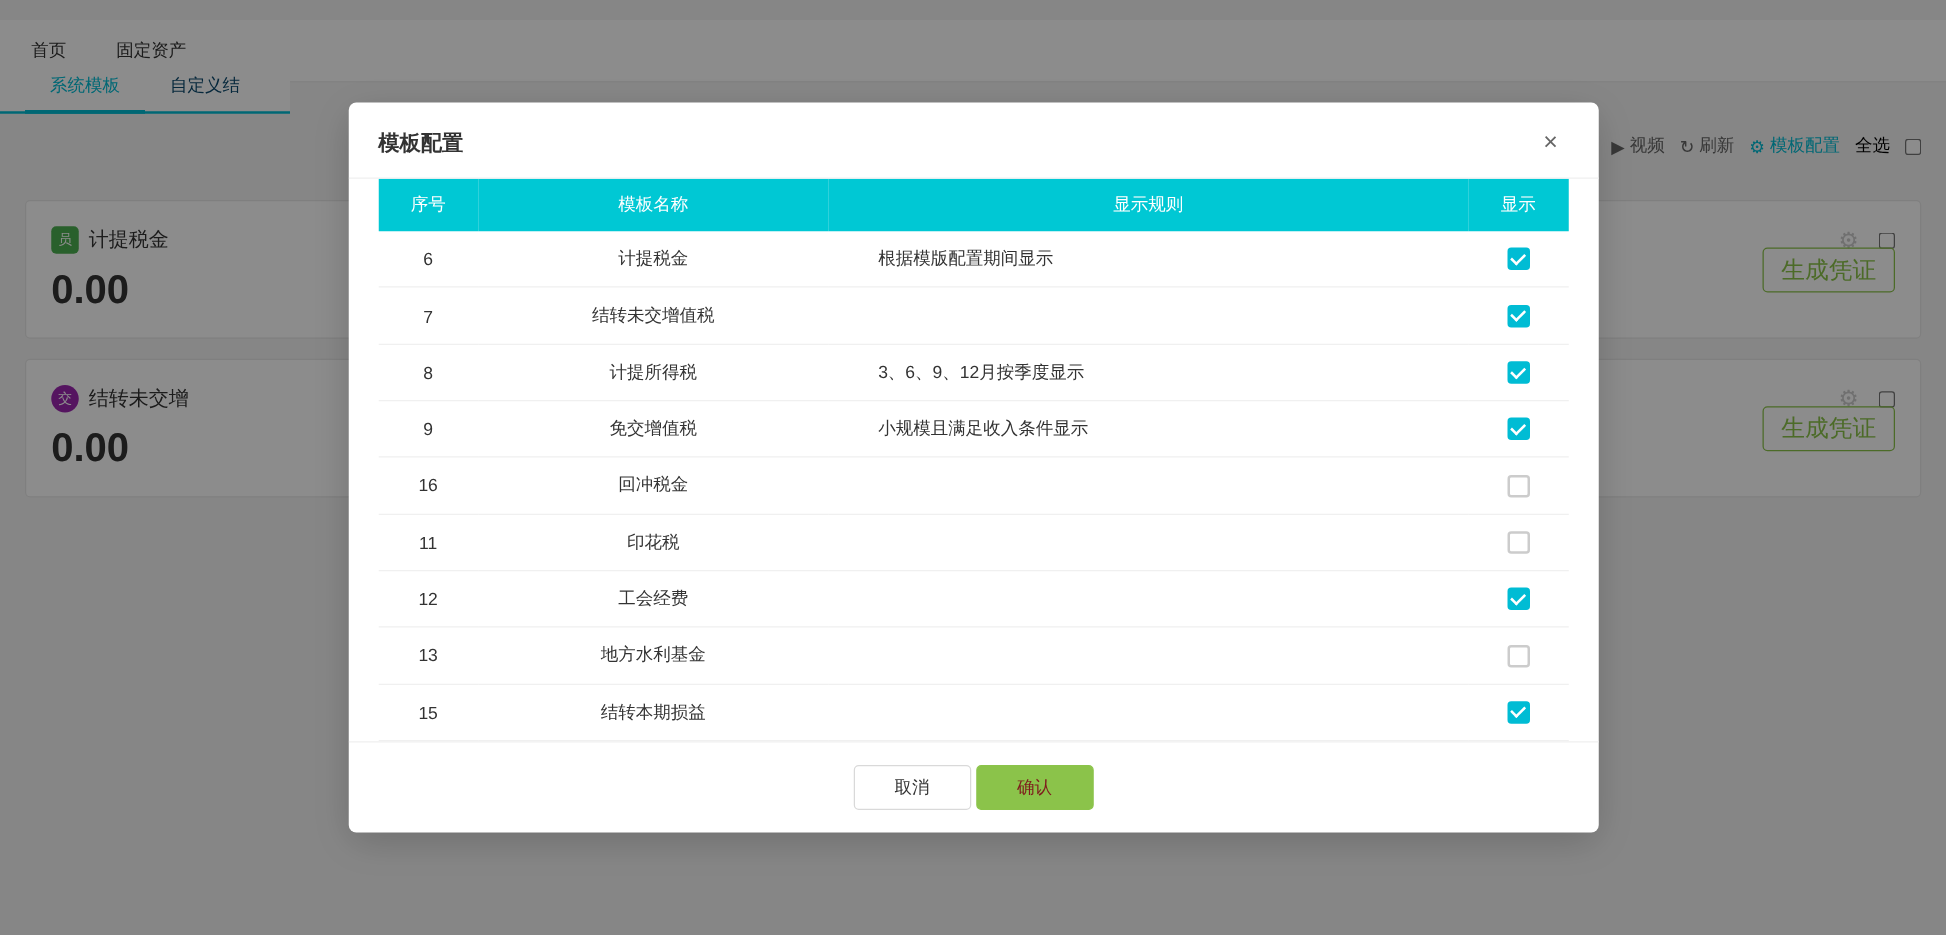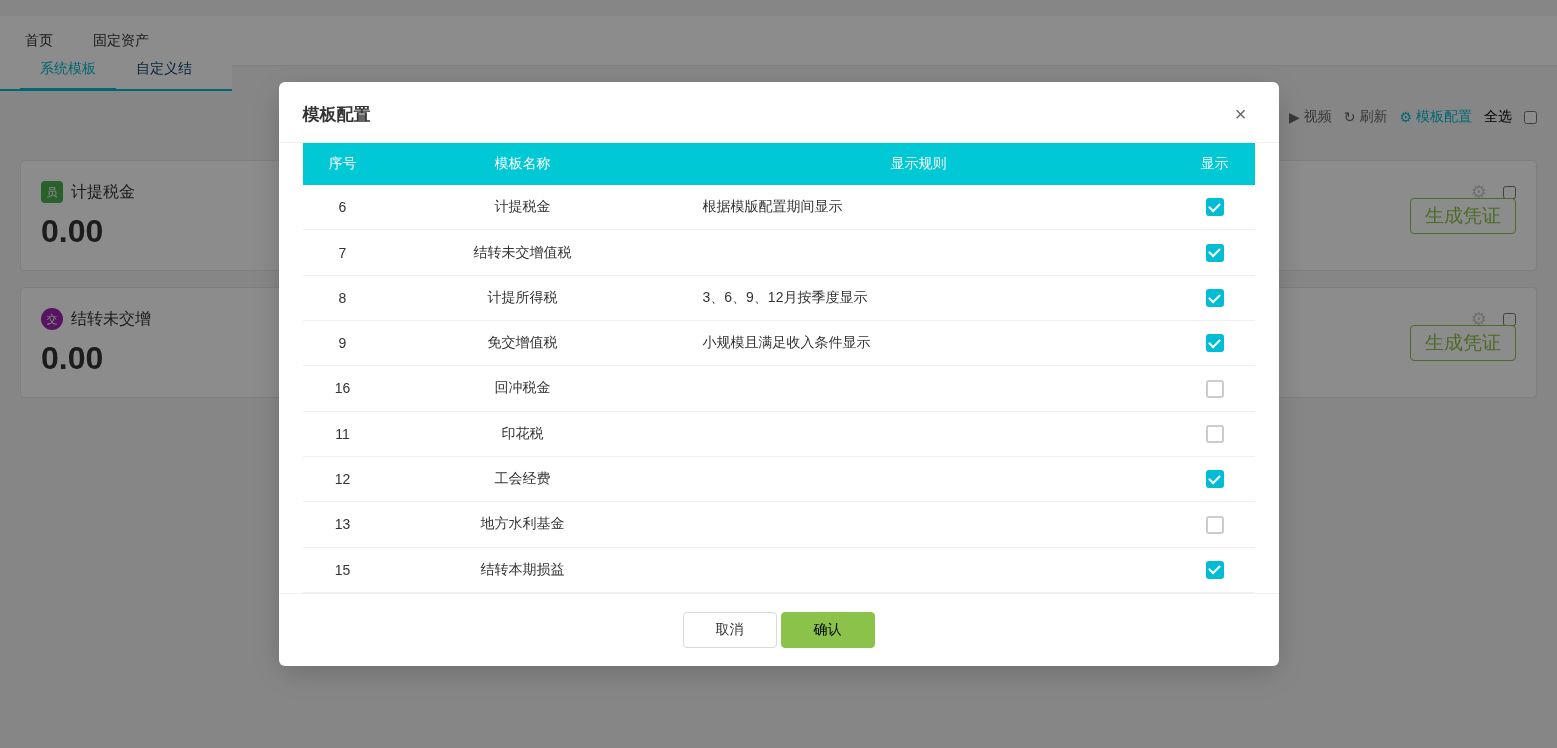--- a/index.html
+++ b/index.html
@@ -276,21 +276,21 @@
       color: #333;
       padding: 8px 32px;
       border-radius: 4px;
       cursor: pointer;
       font-size: 14px;
       min-width: 88px;
     }
     .btn-confirm {
       background: #8bc34a;
       border: 1px solid #8bc34a;
-      color: #000000;
+      color: #7f1d1d;
       padding: 8px 32px;
       border-radius: 4px;
       cursor: pointer;
       font-size: 14px;
       min-width: 88px;
     }
     .green-icon {
       display: inline-block;
       width: 22px;
       height: 22px;

